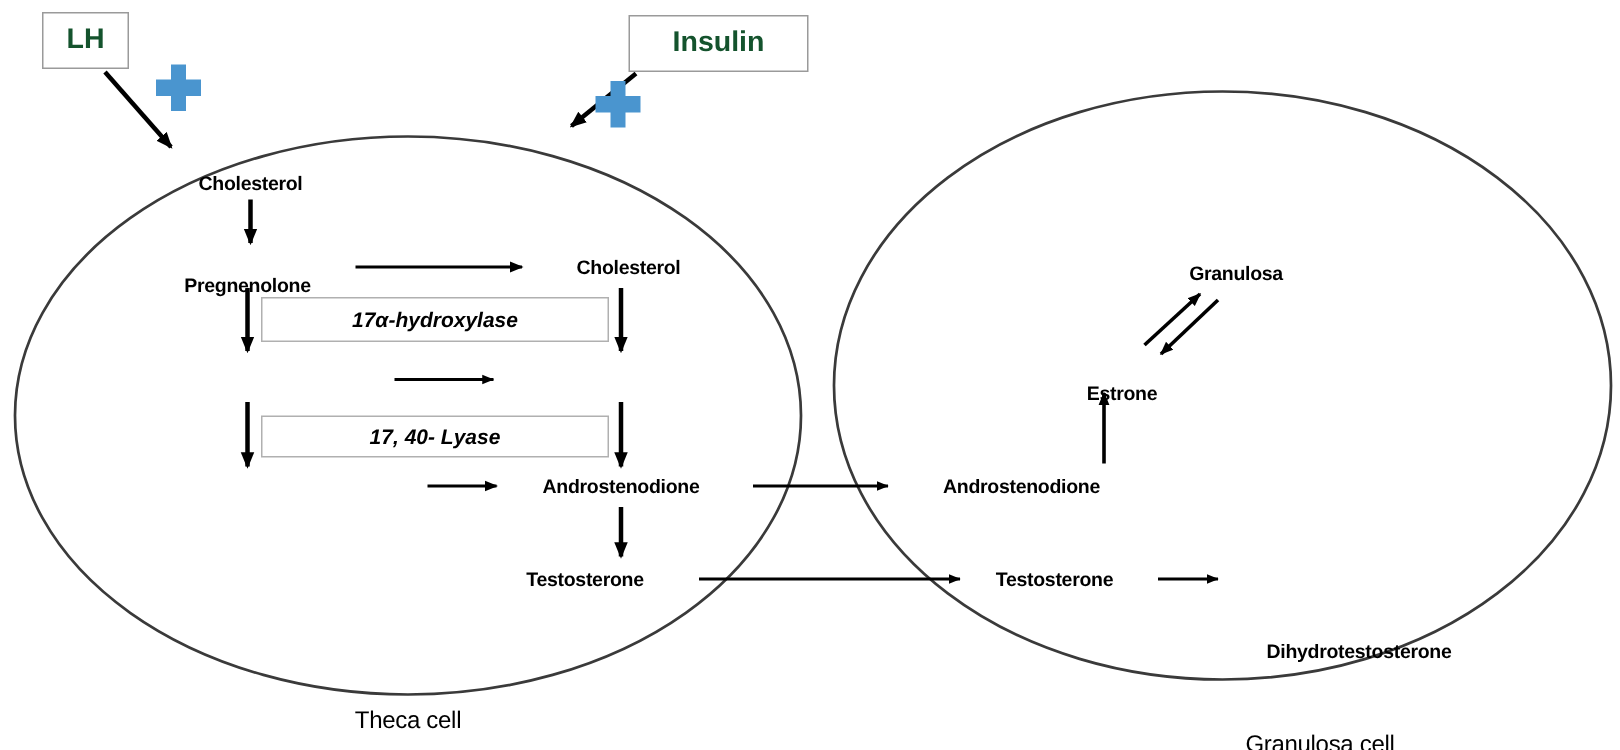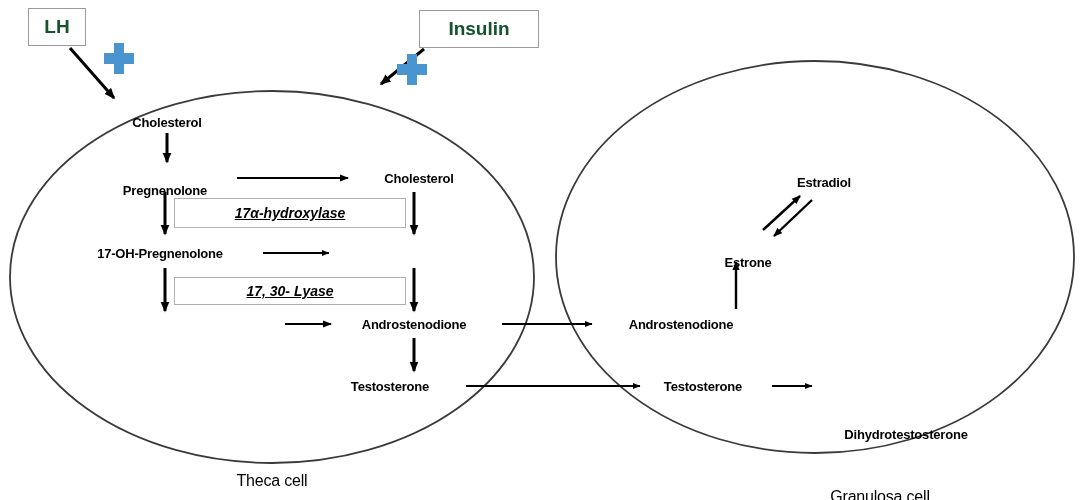--- a/index.html
+++ b/index.html
@@ -65,21 +65,20 @@
     justify-content: center;
     box-sizing: border-box;
   }
   .enzyme-label {
     font-family: "Liberation Sans", sans-serif;
     font-style: italic;
     font-weight: bold;
     font-size: 14px;
     color: #000000;
     white-space: nowrap;
-    text-decoration: underline;
   }
   .plus-icon {
     position: absolute;
   }
 </style>
 </head>
 <body>
 
 <div id="diagram-root">
 
@@ -153,38 +152,37 @@
     <svg viewBox="0 0 34 34" width="34" height="34">
       <polygon points="12,1 22,1 22,11 32,11 32,22 22,22 22,32 12,32 12,22 2,22 2,11 12,11" fill="#4a95cf"></polygon>
     </svg>
   </div>
 
   <div class="enzyme-box" style="left:174px; top:198px; width:232px; height:30px;">
     <span class="enzyme-label">17α-hydroxylase</span>
   </div>
 
   <div class="enzyme-box" style="left:174px; top:277px; width:232px; height:28px;">
-    <span class="enzyme-label">17, 30- Lyase</span>
+    <span class="enzyme-label">17, 40- Lyase</span>
   </div>
 
   <div class="node-label metabolite" style="left:167px; top:122px;">Cholesterol</div>
 
   <div class="node-label metabolite" style="left:165px; top:190px;">Pregnenolone</div>
 
   <div class="node-label metabolite" style="left:419px; top:178px;">Cholesterol</div>
 
-  <div class="node-label metabolite" style="left:160px; top:253px;">17-OH-Pregnenolone</div>
 
 
 
   <div class="node-label metabolite" style="left:414px; top:324px;">Androstenodione</div>
 
   <div class="node-label metabolite" style="left:390px; top:386px;">Testosterone</div>
 
-  <div class="node-label metabolite" style="left:824px; top:182px;">Estradiol</div>
+  <div class="node-label metabolite" style="left:824px; top:182px;">Granulosa</div>
 
   <div class="node-label metabolite" style="left:748px; top:262px;">Estrone</div>
 
   <div class="node-label metabolite" style="left:681px; top:324px;">Androstenodione</div>
 
   <div class="node-label metabolite" style="left:703px; top:386px;">Testosterone</div>
 
   <div class="node-label metabolite" style="left:906px; top:400px;margin-top:34px;">Dihydrotestosterone</div>
 
   <div class="node-label cell-caption" style="left:272px; top:481px;">Theca cell</div>

